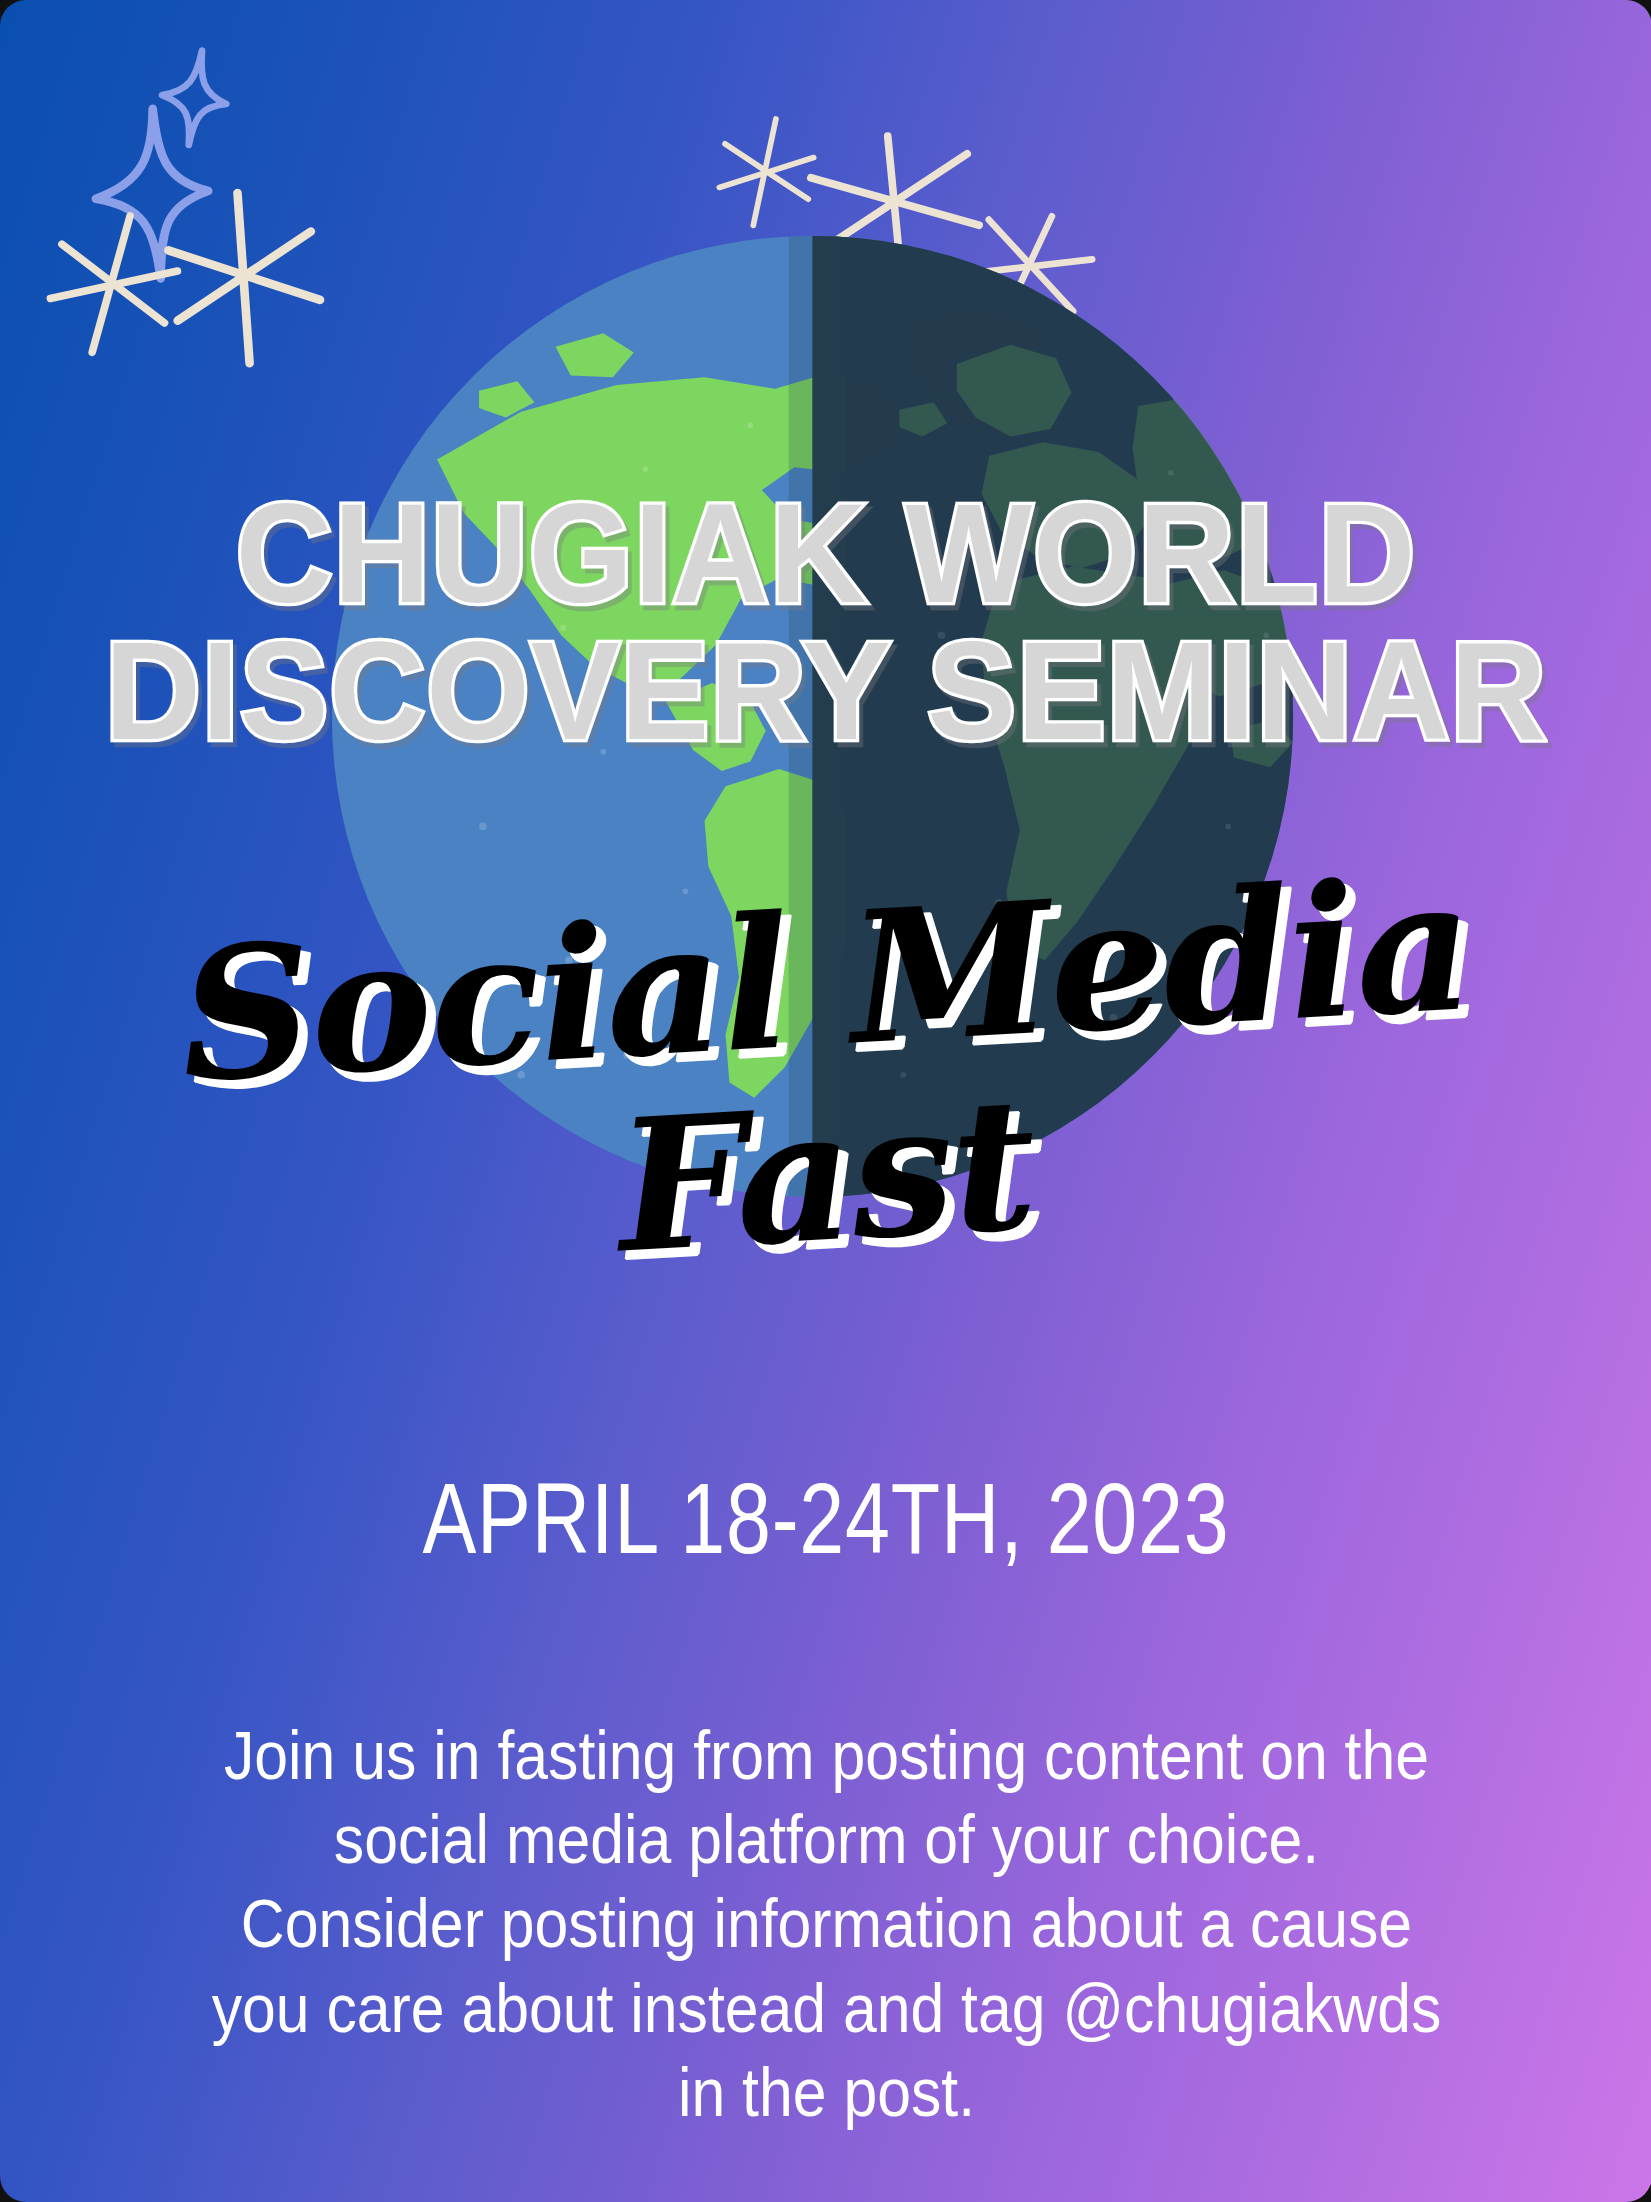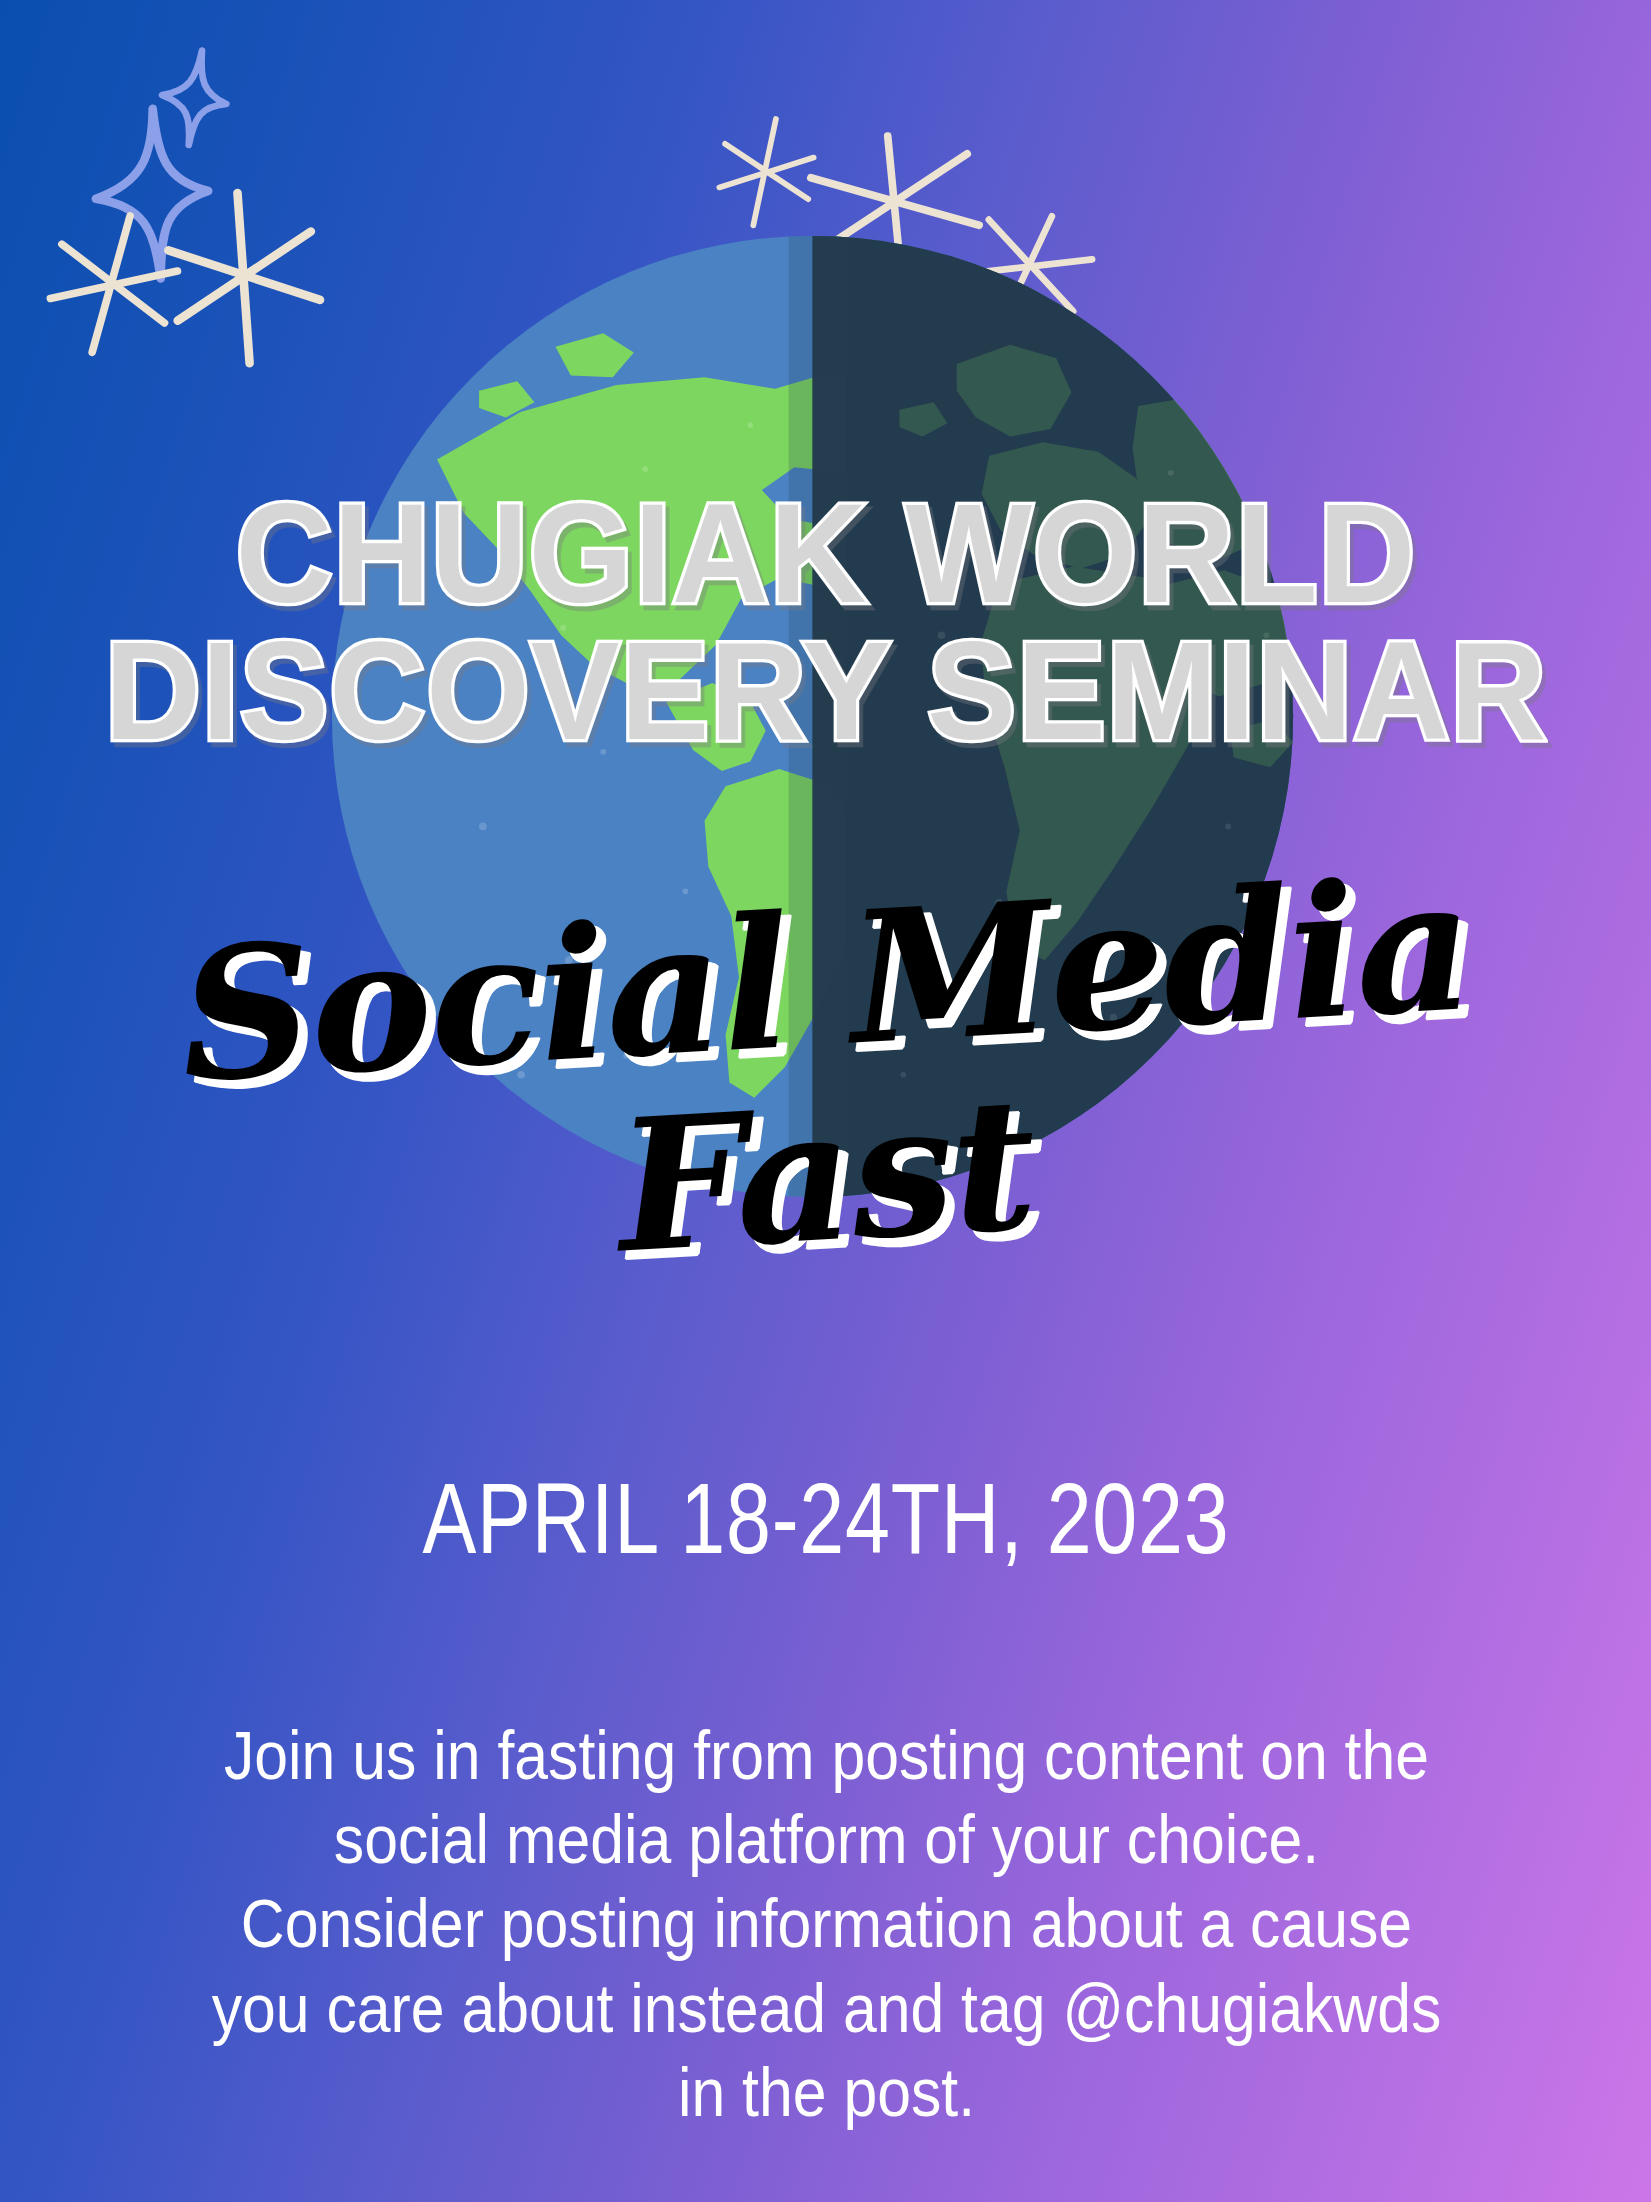--- a/index.html
+++ b/index.html
@@ -15,20 +15,21 @@
     font-family: "Liberation Sans", sans-serif;
     background: linear-gradient(107deg,
         #0a4fb0 0%,
         #1a52b8 14%,
         #3455c4 30%,
         #5a5ccd 45%,
         #7a5fd2 58%,
         #9a66dc 72%,
         #b26ee2 86%,
         #cc76e8 100%);
+    border-radius: 26px;
   }
 
   
   .deco {
     position: absolute;
     pointer-events: none;
   }
   .sparkle svg, .burst svg { display: block; overflow: visible; }
 
   

